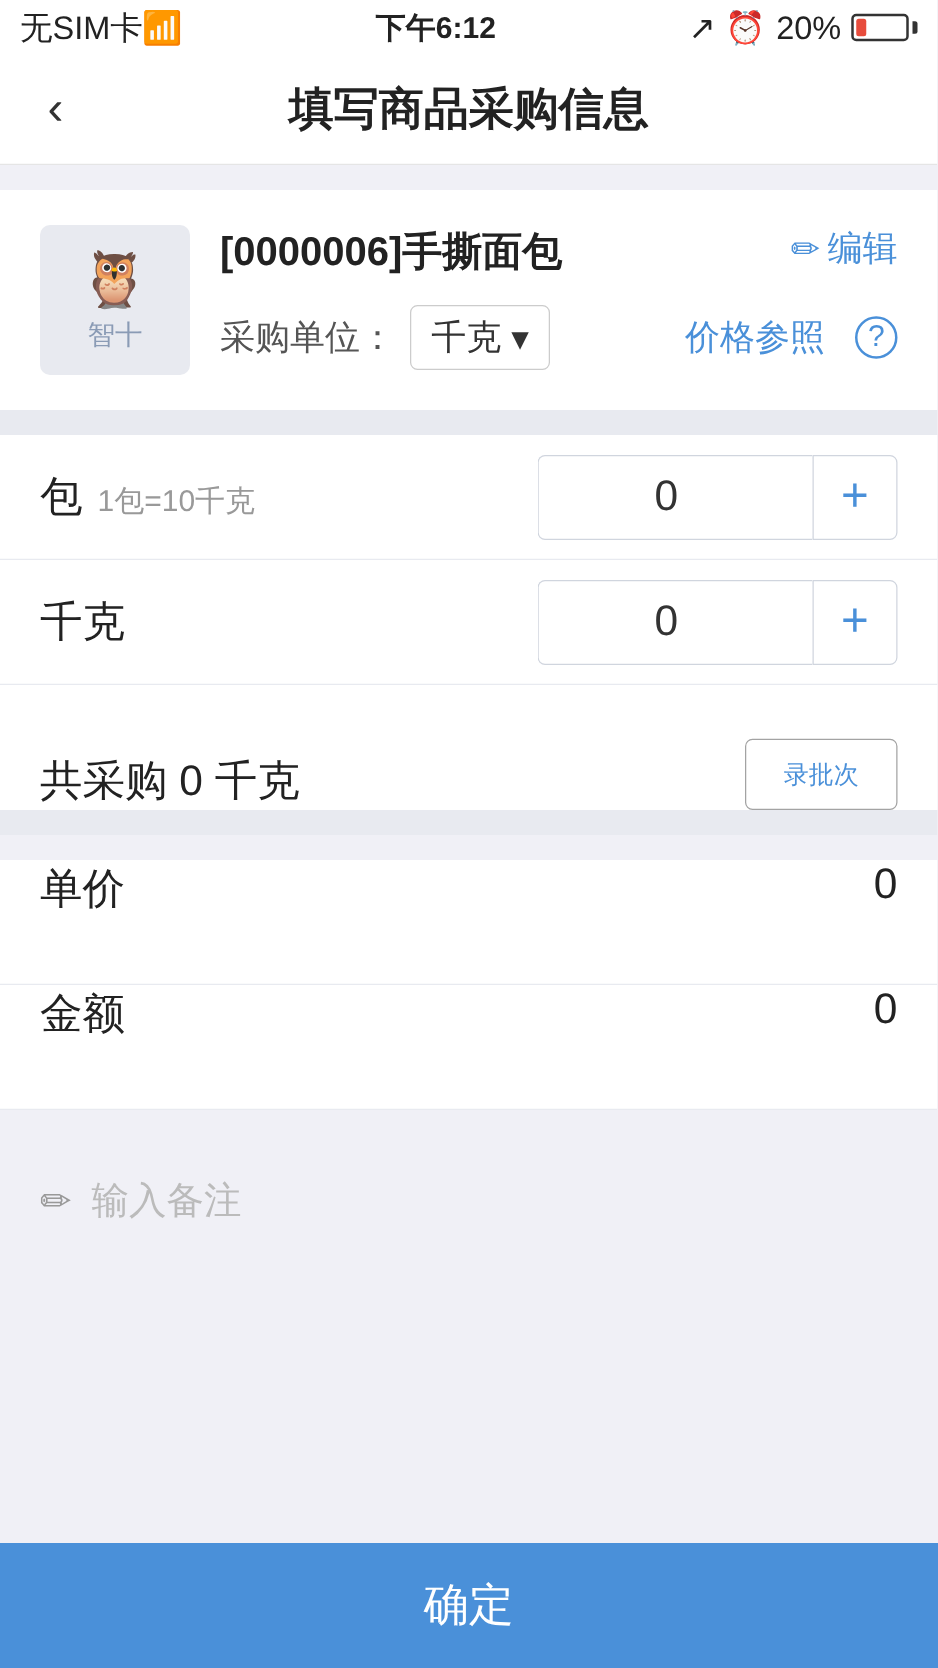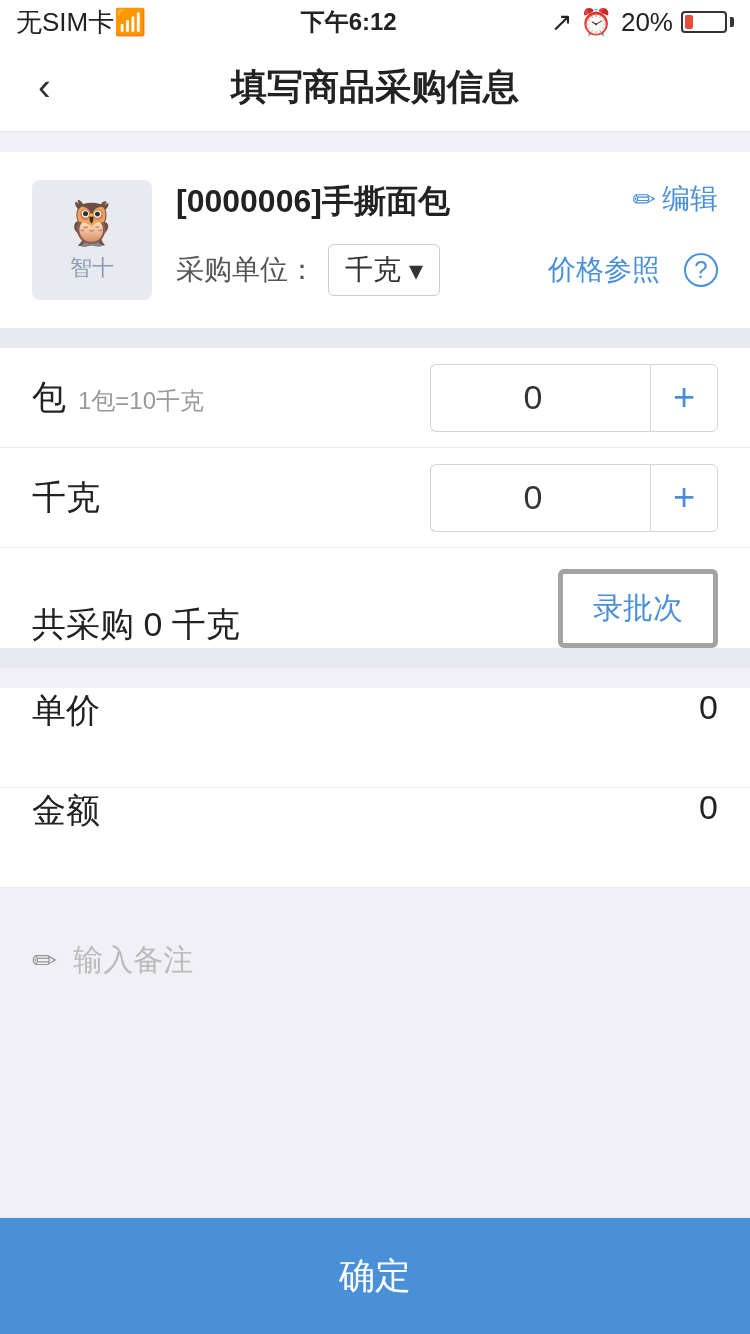--- a/index.html
+++ b/index.html
@@ -216,24 +216,24 @@
       justify-content: space-between;
       padding: 0 32px;
       height: 100px;
       background: #fff;
     }
     .summary-text {
       font-size: 34px;
       color: #222;
     }
     .batch-btn {
-      border: 5px solid #a3a3a3;
+      border: 1px solid #a3a3a3;
       border-radius: 6px;
       padding: 14px 30px;
-      font-size: 30px;
+      font-size: 20px;
       color: #4a90d9;
       background: #fff;
       cursor: pointer;
     }
 
     
     .price-section {
       background: #fff;
       margin-top: 20px;
     }
@@ -266,21 +266,21 @@
       height: 240px;
       background: #f0f0f6;
     }
 
     
     .confirm-bar {
       position: fixed;
       bottom: 0;
       left: 0;
       width: 750px;
-      height: 116px;
+      height: 100px;
       background: #4a90d9;
       display: flex;
       align-items: center;
       justify-content: center;
       cursor: pointer;
     }
     .confirm-label {
       font-size: 36px;
       color: #fff;
       font-weight: 500;

